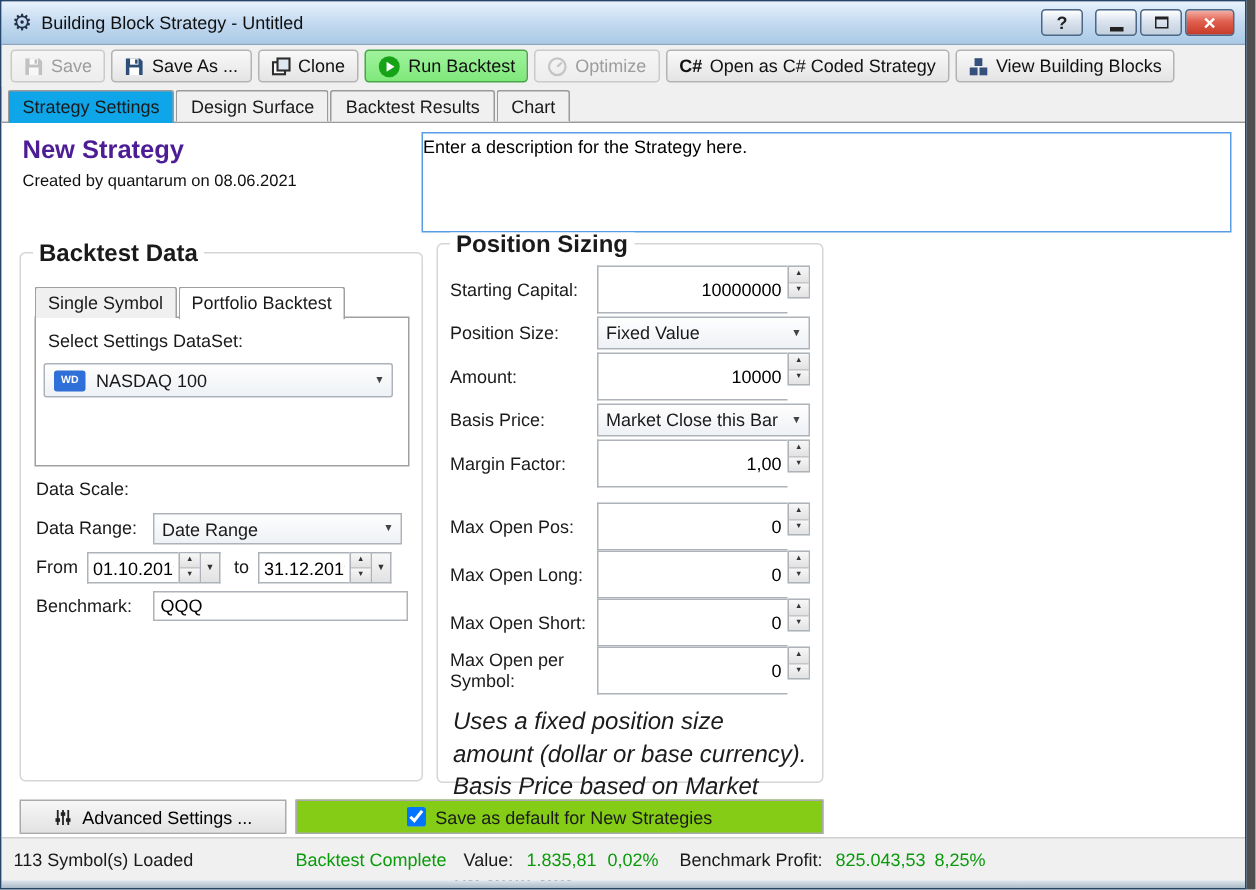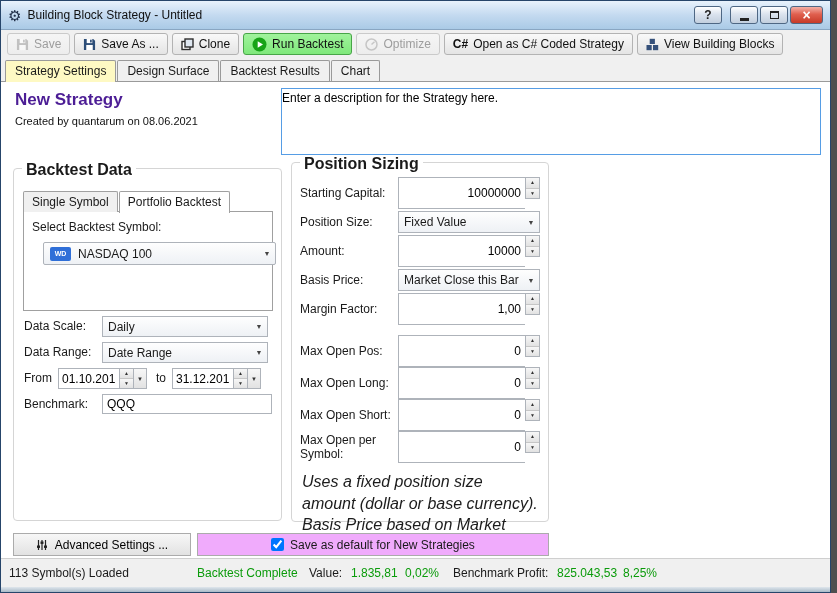--- a/index.html
+++ b/index.html
@@ -35,21 +35,21 @@
 .tbtn.disabled { color: #9d9d9d; border-color: #cacaca; background: linear-gradient(#f5f5f5,#ededed); }
 .tbtn.disabled svg { opacity: .55; }
 .tbtn.run { background: linear-gradient(#a0f39c,#7fe87b); border-color: #48a548; }
 .csharp-glyph { font-weight: bold; }
 
 
 .tabstrip { position: absolute; left: 0; top: 57px; width: 100%; height: 23px;
   display: flex; align-items: flex-end; padding: 0 4px; z-index: 6; }
 .tab { padding: 3px 9px; border: 1px solid #9a9a9a; border-bottom: none;
   border-radius: 2px 2px 0 0; background: #f0f0f0; margin-right: 1px; cursor: default; }
-.tab.active { background: #fef9c3; padding-bottom: 4px; margin-bottom: -1px; z-index: 7; position: relative; }
+.tab.active { background: #0ea5e9; padding-bottom: 4px; margin-bottom: -1px; z-index: 7; position: relative; }
 
 
 .content { position: absolute; left: 0; top: 80px; width: 100%; height: 477px;
   background: #fff; border-top: 1px solid #9a9a9a; }
 .page-title { position: absolute; left: 14px; top: 8px; font-size: 17px; font-weight: bold; color: #4c1d95; }
 .created-by { position: absolute; left: 14px; top: 33px; font-size: 11px; color: #111; }
 .desc-box { position: absolute; left: 280px; top: 6px; width: 540px; height: 67px;
   border: 1px solid #569de5; font: 12px "Liberation Sans", sans-serif; padding: 2px 0;
   resize: none; outline: none; color: #000; background: #fff; }
 
@@ -67,21 +67,21 @@
 .itab.active { background: #fff; padding-bottom: 4px; margin-bottom: -1px; position: relative; z-index: 5; }
 .ds-panel { position: absolute; left: 9px; top: 42px; width: 250px; height: 100px;
   border: 1px solid #a0a0a0; background: #fff; }
 .ds-label { position: absolute; left: 8px; top: 8px; }
 
 
 .combo { display: flex; align-items: center; border: 1px solid #aeb3ba;
   background: linear-gradient(#fefefe,#eef1f5); cursor: default; }
 .combo .ctext { flex: 1; padding-left: 5px; white-space: nowrap; overflow: hidden; }
 .combo .carr { width: 16px; text-align: center; font-size: 7px; color: #444; flex: none; }
-.combo-dataset { position: absolute; left: 19px; top: 30px; width: 233px; height: 23px; border-radius: 2px; }
+.combo-dataset { position: absolute; left: 5px; top: 30px; width: 233px; height: 23px; border-radius: 2px; }
 .wd-badge { width: 21px; height: 14px; background: #2f6fd8; color: #fff; font-size: 7px; font-weight: bold;
   border-radius: 2px; display: flex; align-items: center; justify-content: center; margin-left: 6px; flex: none; }
 .combo-dataset .ctext { padding-left: 7px; }
 .combo-scale { position: absolute; left: 88px; top: 147px; width: 166px; height: 21px; }
 .combo-range { position: absolute; left: 88px; top: 173px; width: 166px; height: 21px; }
 .bt-label { position: absolute; }
 
 
 .dateq { position: absolute; display: flex; height: 21px; }
 .date-input { width: 61px; height: 21px; border: 1px solid #aeb3ba; border-right: none;
@@ -107,21 +107,21 @@
 .ps-combo { width: 142px; height: 22px; flex: none; }
 .ps-gap { height: 10px; }
 .ps-note { margin: 8px 2px 0; font-style: italic; font-size: 16px; line-height: 1.35; color: #1c1c1c; }
 
 
 .adv-btn { position: absolute; left: 12px; top: 451px; width: 178px; height: 23px;
   display: flex; align-items: center; justify-content: center; gap: 7px;
   background: linear-gradient(#f7f7f7,#e2e2e2); border: 1px solid #ababab;
   font: 12px "Liberation Sans", sans-serif; cursor: default; }
 .strip { position: absolute; left: 196px; top: 451px; width: 352px; height: 23px;
-  border: 1px solid #ababab; background: #f0abfc; display: flex; align-items: center;
+  border: 1px solid #ababab; background: #84cc16; display: flex; align-items: center;
   justify-content: center; gap: 6px; }
 .strip input { width: 13px; height: 13px; }
 
 
 .statusbar { position: absolute; left: 0; top: 557px; width: 100%; height: 29px;
   background: #f0f0f0; border-top: 1px solid #cfcfcf; }
 .statusbar span { position: absolute; top: 7px; white-space: nowrap; }
 .green { color: #0a9b0a; }
 .sb-symbols { left: 8px; }
 .sb-status { left: 196px; }
@@ -225,33 +225,29 @@
 
     <div class="groupbox gb-backtest">
       <span class="gb-title">Backtest Data</span>
 
       <div class="inner-tabs">
         <div class="itab">Single Symbol</div>
         <div class="itab active">Portfolio Backtest</div>
       </div>
 
       <div class="ds-panel">
-        <span class="ds-label">Select Backtest Symbol:</span>
+        <span class="ds-label">Select Settings DataSet:</span>
         <div class="combo combo-dataset">
           <span class="wd-badge">WD</span>
           <span class="ctext">NASDAQ 100</span>
           <span class="carr">▼</span>
         </div>
       </div>
 
       <span class="bt-label" style="left:10px; top:150px;">Data Scale:</span>
-      <div class="combo combo-scale">
-        <span class="ctext">Daily</span>
-        <span class="carr">▼</span>
-      </div>
 
       <span class="bt-label" style="left:10px; top:176px;">Data Range:</span>
       <div class="combo combo-range">
         <span class="ctext">Date Range</span>
         <span class="carr">▼</span>
       </div>
 
       <span class="bt-label" style="left:10px; top:202px;">From</span>
       <div class="dateq" style="left:44px; top:199px;">
         <input class="date-input" value="01.10.2019" style="">

